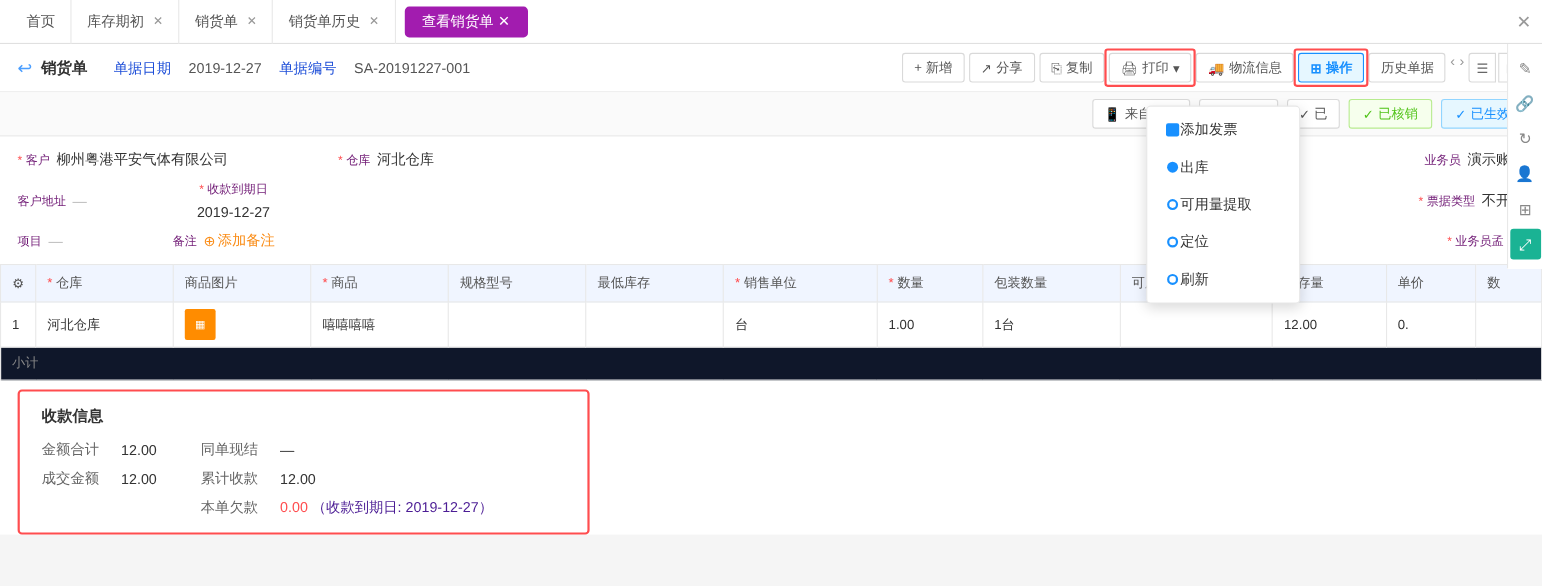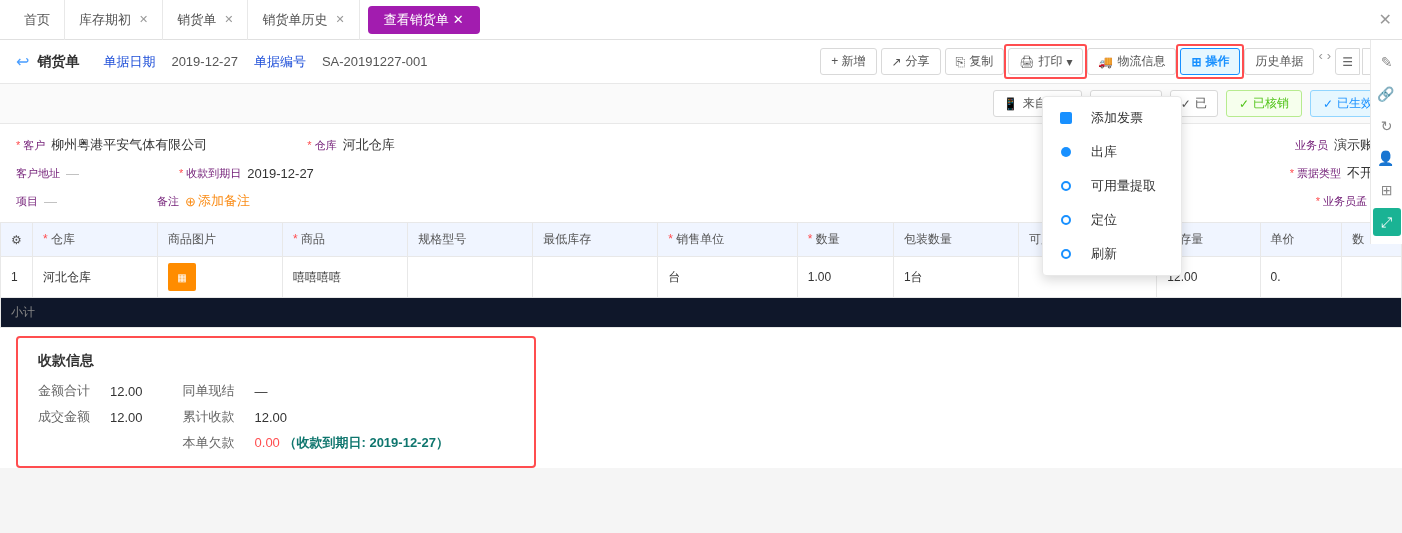--- a/index.html
+++ b/index.html
@@ -99,31 +99,31 @@
       margin: 8px 16px; padding: 14px 20px;
       max-width: 520px; background: #fff;
     }
     .summary-title { font-size: 14px; font-weight: bold; margin-bottom: 12px; color: #333; }
     .summary-rows { display: flex; gap: 40px; }
     .summary-col { display: flex; flex-direction: column; gap: 8px; }
     .summary-item { display: flex; align-items: center; gap: 12px; font-size: 13px; }
     .summary-label { color: #666; min-width: 60px; }
     .summary-value { color: #333; }
     .summary-value.red { color: #ff4d4f; }
-    .summary-date { color: #0f766e; font-weight: bold; }
+    .summary-date { color: #4c1d95; }
 
     
     .dropdown-overlay {
       position: fixed; top: 100px; right: 140px; z-index: 1000;
       background: #fff; border: 1px solid #e8e8e8;
       border-radius: 4px; box-shadow: 0 4px 12px rgba(0,0,0,0.15);
       min-width: 140px; padding: 4px 0;
     }
     .dropdown-item {
-      display: flex; align-items: center; gap: 18px;
+      display: flex; align-items: center; gap: 0;
       padding: 8px 16px; cursor: pointer; font-size: 13px; color: #333;
     }
     .dropdown-icon { width: 14px; height: 14px; display: inline-flex; align-items: center; justify-content: center; }
     .icon-square { width: 12px; height: 12px; background: #1890ff; border-radius: 2px; }
     .icon-circle { width: 10px; height: 10px; border-radius: 50%; background: #1890ff; }
     .icon-circle-outline { width: 10px; height: 10px; border-radius: 50%; border: 2px solid #1890ff; }
 
     
     .highlight-box {
       position: relative;
@@ -275,21 +275,21 @@
       <div class="form-field" style="margin-left:auto;">
         <span class="field-label">业务员</span>
         <span class="field-value">演示账号</span>
       </div>
     </div>
     <div class="form-row">
       <div class="form-field">
         <span class="field-label">客户地址</span>
         <span class="field-value empty">—</span>
       </div>
-      <div class="form-field" style="margin-left:80px;">
+      <div class="form-field" style="margin-left:80px;flex-direction:column;">
         <span class="field-label required">收款到期日</span>
         <span class="field-value">2019-12-27</span>
       </div>
       <div class="form-field" style="margin-left:auto;">
         <span class="field-label required">票据类型</span>
         <span class="field-value">不开票</span>
       </div>
     </div>
     <div class="form-row">
       <div class="form-field">

